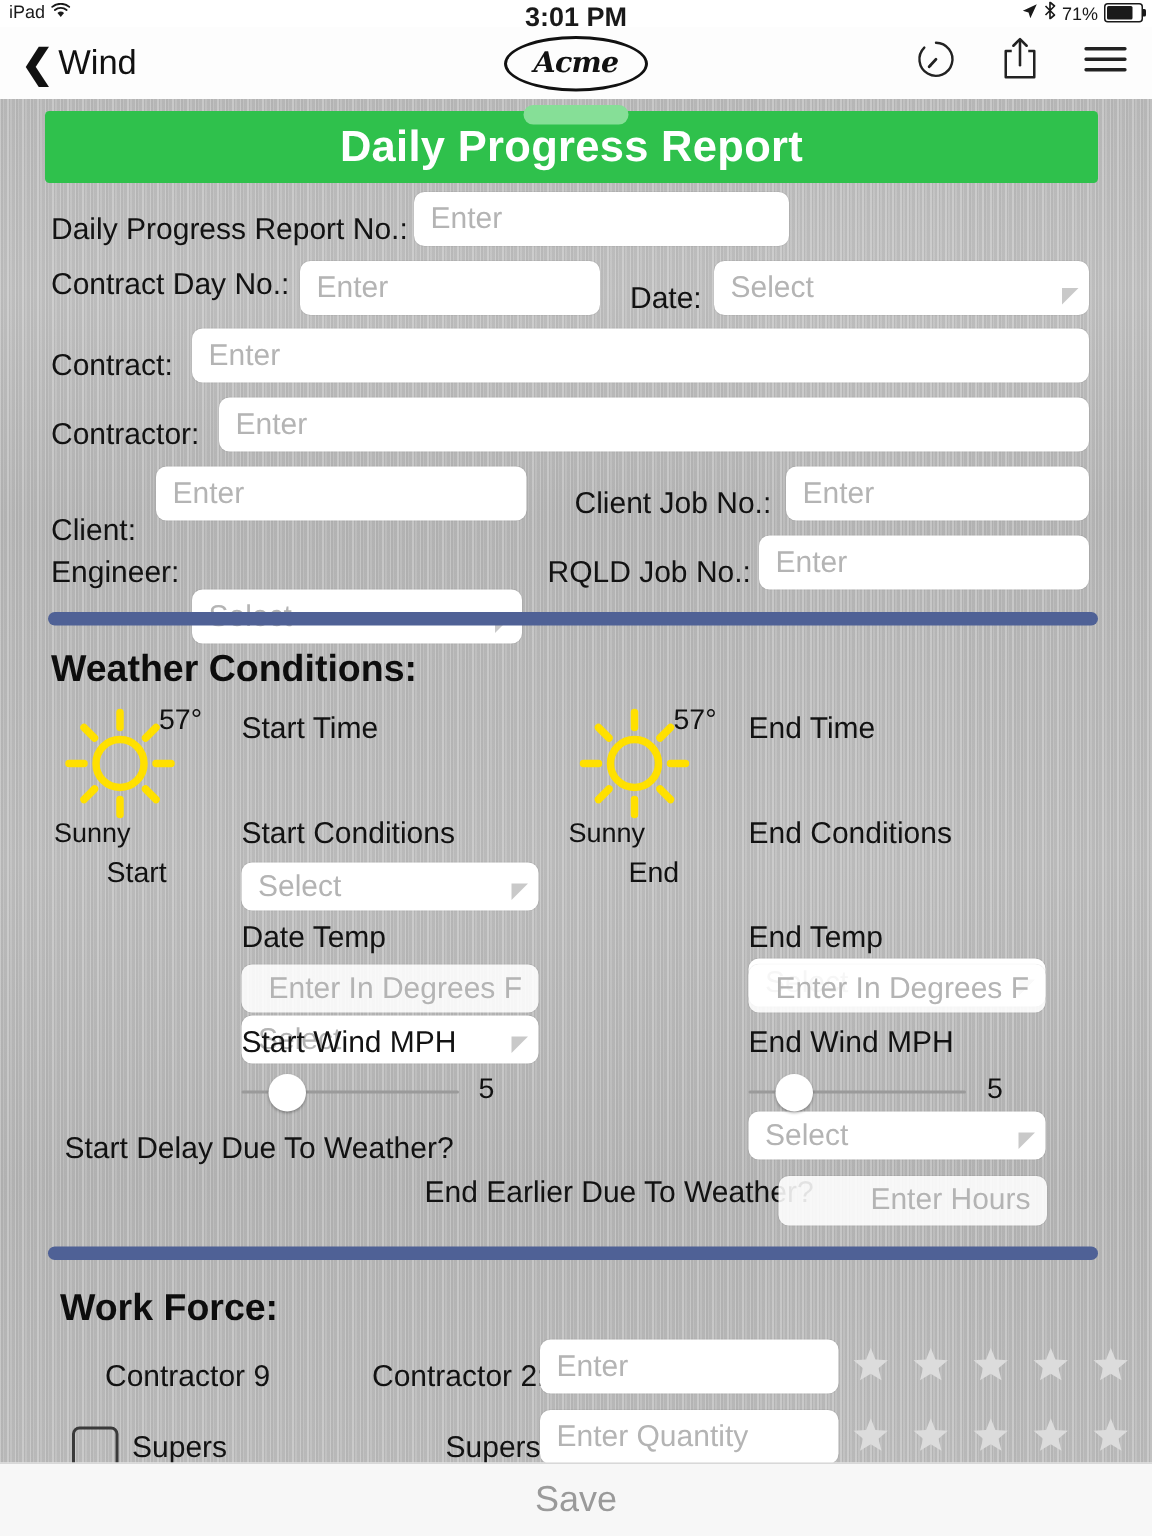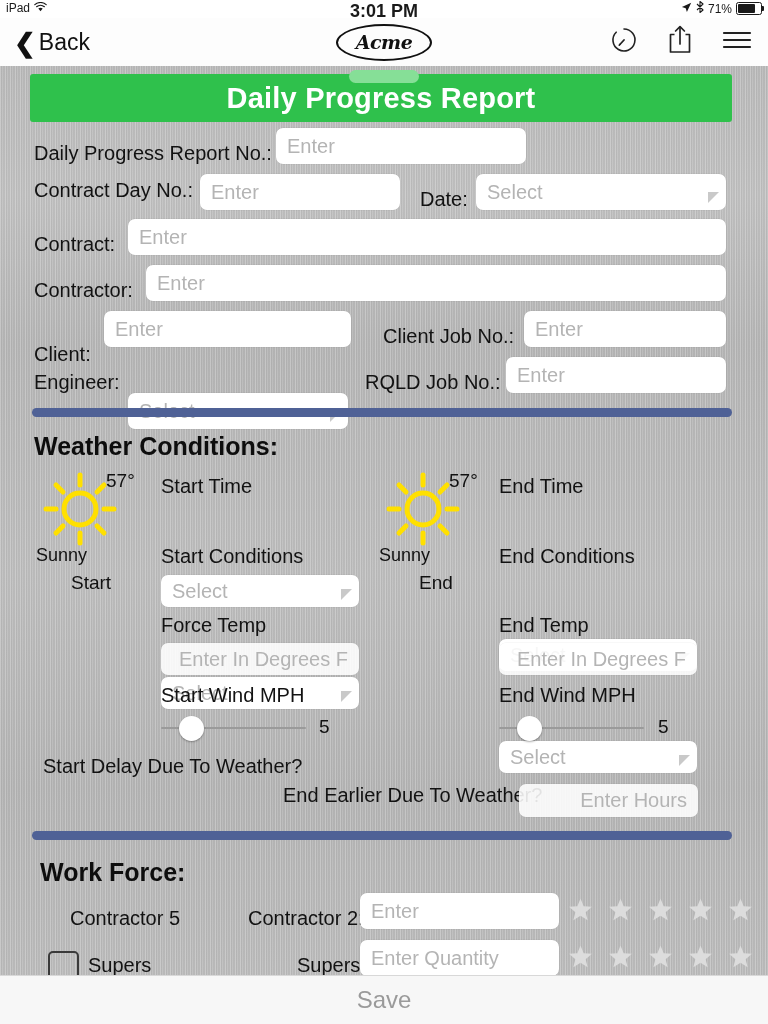--- a/index.html
+++ b/index.html
@@ -164,21 +164,21 @@
     <span>71%</span>
     <span class="battery">
         <span class="battery-fill"></span>
       </span>
   </div>
 </div>
 
 <div class="navbar">
   <div class="back-btn">
     <span class="back-chevron">❮</span>
-    <span>Back</span>
+    <span>Wind</span>
   </div>
 
   <div class="logo">
     <div class="logo-ellipse">Acme</div>
   </div>
 
   <div class="nav-icons">
     <span class="nav-icon">
       <svg width="28" height="28" viewBox="0 0 28 28">
         <path d="M14 3 a11 11 0 1 1 -7.8 3.2" stroke="#222" stroke-width="1.6" fill="none" stroke-linecap="round"></path>
@@ -274,21 +274,21 @@
   <div class="phase" style="left:71px;top:506px;">Start</div>
 
   <div class="lbl" style="left:161px;top:409px;">Start Time</div>
   <div class="fld sel" style="left:161px;top:437px;width:198px;height:32px;">
     <span class="ph">Select</span>
   </div>
   <div class="lbl" style="left:161px;top:479px;">Start Conditions</div>
   <div class="fld sel" style="left:161px;top:507px;width:198px;height:32px;">
     <span class="ph">Select</span>
   </div>
-  <div class="lbl" style="left:161px;top:548px;">Force Temp</div>
+  <div class="lbl" style="left:161px;top:548px;">Date Temp</div>
   <div class="fld dim right" style="left:161px;top:577px;width:198px;height:32px;">
     <span class="ph">Enter In Degrees F</span>
   </div>
   <div class="lbl" style="left:161px;top:618px;">Start Wind MPH</div>
   <div class="slider" style="left:161px;top:647px;width:145px;">
     <div class="track"></div>
     <div class="knob"></div>
   </div>
   <div class="slider-val" style="left:319px;top:650px;">5</div>
 
@@ -335,21 +335,21 @@
   <div class="lbl" style="left:283px;top:718px;">End Earlier Due To Weather?</div>
 
   <div class="fld dim right" style="left:519px;top:718px;width:179px;height:33px;">
     <span class="ph">Enter Hours</span>
   </div>
 
   <div class="divider" style="left:32px;top:765px;width:700px;"></div>
 
   <div class="section-h" style="left:40px;top:792px;">Work Force:</div>
 
-  <div class="lbl" style="left:70px;top:841px;">Contractor 5</div>
+  <div class="lbl" style="left:70px;top:841px;">Contractor 9</div>
   <div class="lbl" style="left:248px;top:841px;">Contractor 2:</div>
   <div class="fld" style="left:360px;top:827px;width:199px;height:36px;">
     <span class="ph">Enter</span>
   </div>
   <div class="stars" style="left:568px;top:831px;">
     <span class="star">
       <svg width="25" height="25" viewBox="0 0 24 24">
           <path d="M12 1.5 L15 8.9 L23 9.4 L16.9 14.6 L18.9 22.3 L12 18 L5.1 22.3 L7.1 14.6 L1 9.4 L9 8.9 Z" fill="#dcdcdc"></path>
         </svg>
     </span>

